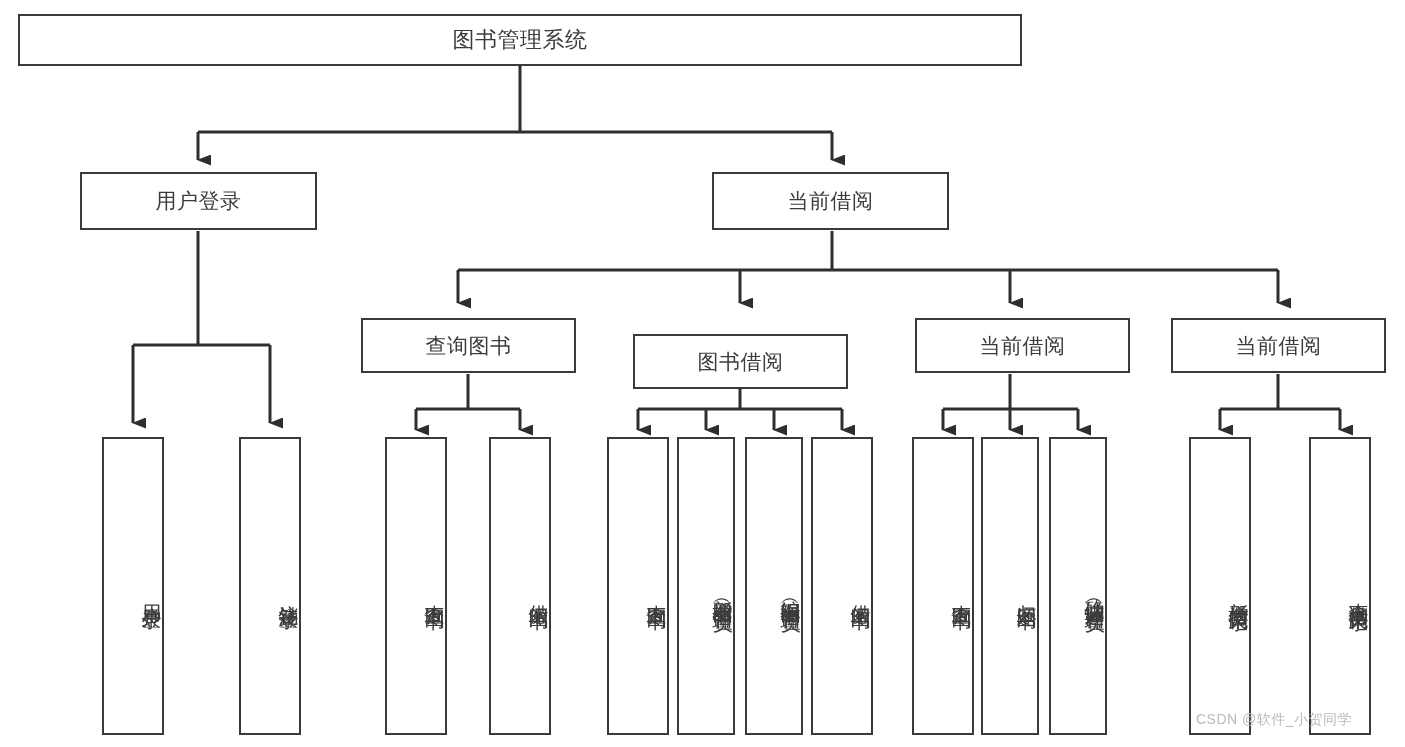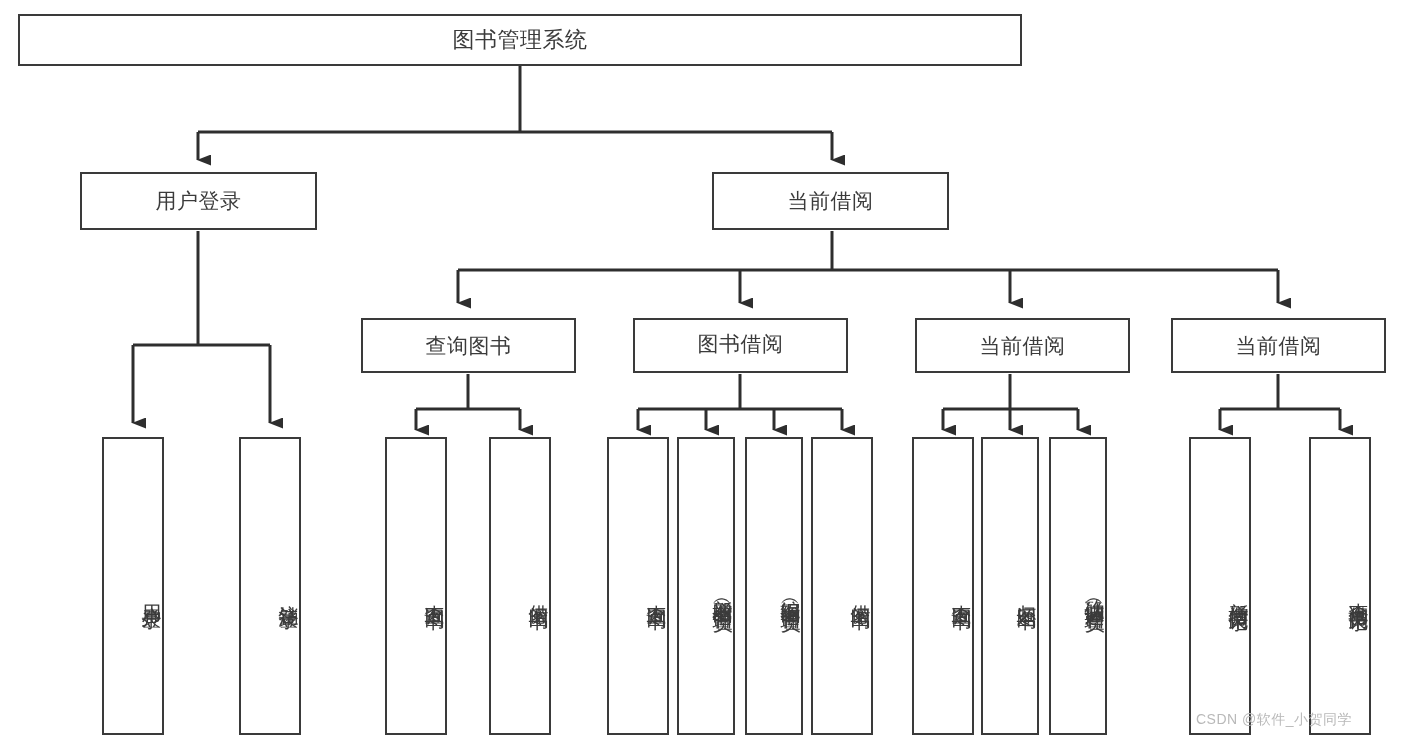--- a/index.html
+++ b/index.html
@@ -126,21 +126,21 @@
   </svg>
 
   <div class="node horizontal root" style="left:18px; top:14px; width:1004px; height:52px;">图书管理系统</div>
 
   <div class="node horizontal" style="left:80px; top:172px; width:237px; height:58px;">用户登录</div>
 
   <div class="node horizontal" style="left:712px; top:172px; width:237px; height:58px;">当前借阅</div>
 
   <div class="node horizontal" style="left:361px; top:318px; width:215px; height:55px;">查询图书</div>
 
-  <div class="node horizontal" style="left:633px; top:318px; width:215px; height:55px;font-family:Liberation Mono, monospace;">图书借阅</div>
+  <div class="node horizontal" style="left:633px; top:334px; width:215px; height:55px;">图书借阅</div>
 
   <div class="node horizontal" style="left:903px; top:318px; width:215px; height:55px;margin-left:12px;">当前借阅</div>
 
   <div class="node horizontal" style="left:1171px; top:318px; width:215px; height:55px;">当前借阅</div>
 
   <div class="node vertical" style="left:102px; top:437px; width:62px; height:298px;">
     <span>用户登录</span>
   </div>
 
   <div class="node vertical" style="left:239px; top:437px; width:62px; height:298px;">

